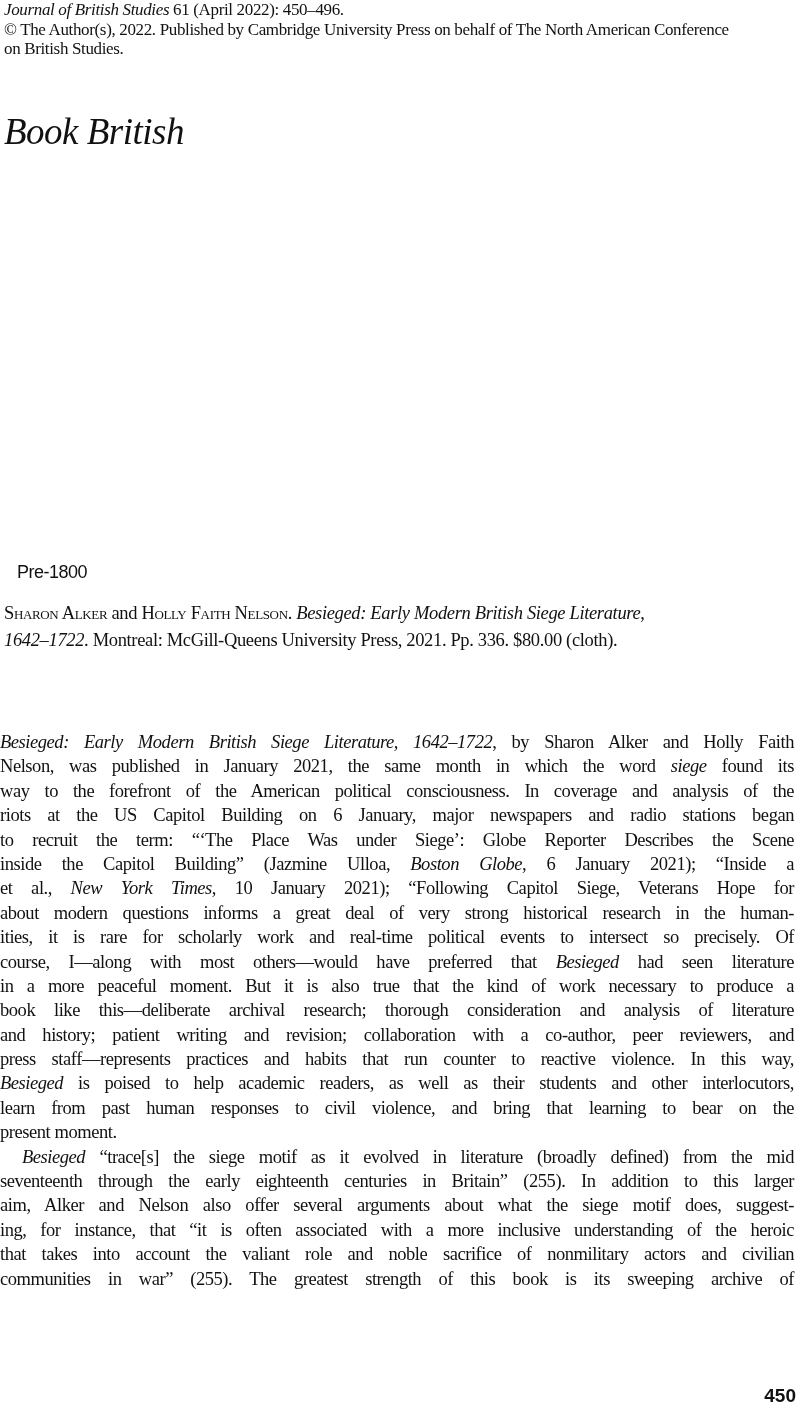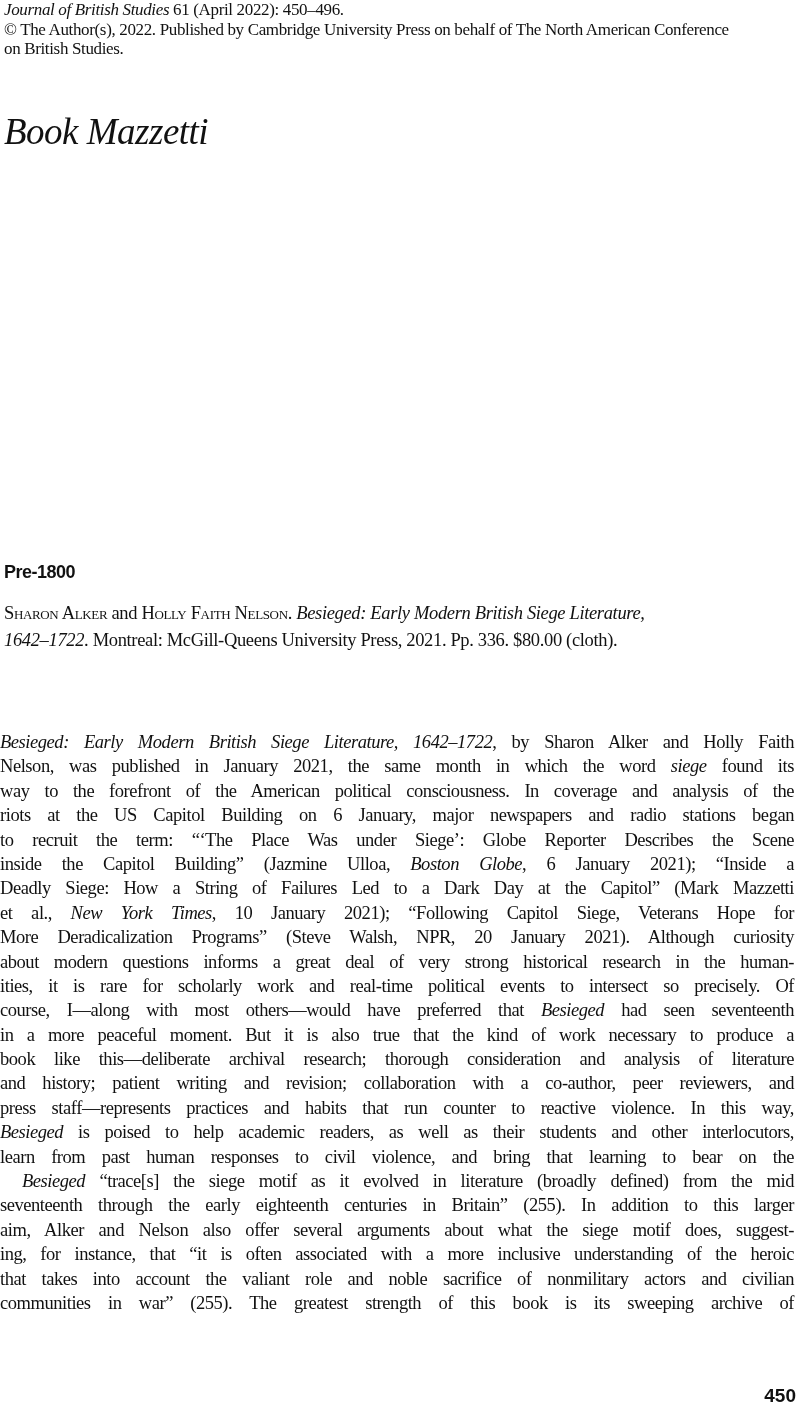--- a/index.html
+++ b/index.html
@@ -10,23 +10,23 @@
   }
   .header-block { position: absolute; left: 4px; top: 0px; width: 796px; font-size: 17px; line-height: 19.5px; }
   .header-line { white-space: nowrap; letter-spacing: -0.35px; }
   .journal-name { font-style: italic; }
   .section-title {
     position: absolute; left: 4px; top: 110px;
     font-size: 37px; font-style: italic; letter-spacing: -0.5px;
     font-family: "Liberation Serif", serif;
   }
   .category-heading {
-    position: absolute; left: 4px; top: 562px;
+    position: absolute; left: 17px; top: 562px;
     font-family: "Liberation Sans", "DejaVu Sans", sans-serif;
-    font-weight: bold; font-size: 18px; letter-spacing: -0.5px;
+    font-weight: normal; font-size: 18px; letter-spacing: -0.5px;
   }
   .citation {
     position: absolute; left: 4px; top: 600px; width: 796px;
     font-size: 18.5px; line-height: 26.5px;
   }
   .cit-line { white-space: nowrap; letter-spacing: -0.35px; }
   .sc { font-variant: small-caps; }
   .it { font-style: italic; }
   .body-text {
     position: absolute; left: 0; top: 730px; width: 794px;
@@ -46,48 +46,47 @@
 </style>
 </head>
 <body>
 
 <div class="header-block">
   <div class="header-line"><span class="journal-name">Journal of British Studies</span><span> 61 (April 2022): 450–496.</span></div>
   <div class="header-line">© The Author(s), 2022. Published by Cambridge University Press on behalf of The North American Conference</div>
   <div class="header-line">on British Studies.</div>
 </div>
 
-<div class="section-title">Book Mazzetti</div>
+<div class="section-title">Book British</div>
 
 <div class="category-heading">Pre-1800</div>
 
 <div class="citation">
   <div class="cit-line"><span class="sc">Sharon Alker</span><span> and </span><span class="sc">Holly Faith Nelson</span><span>. </span><span class="it">Besieged: Early Modern British Siege Literature,</span></div>
   <div class="cit-line"><span class="it">1642–1722</span><span>. Montreal: McGill-Queens University Press, 2021. Pp. 336. $80.00 (cloth).</span></div>
 </div>
 
 <div class="body-text" id="body-text">
     <span class="line"><span></span><span class="it">Besieged: Early Modern British Siege Literature, 1642–1722</span><span>, by Sharon Alker and Holly Faith</span></span>
     <span class="line"><span>Nelson, was published in January 2021, the same month in which the word </span><span class="it">siege</span><span> found its</span></span>
     <span class="line"><span>way to the forefront of the American political consciousness. In coverage and analysis of the</span><span class="it"></span><span></span></span>
     <span class="line"><span>riots at the US Capitol Building on 6 January, major newspapers and radio stations began</span><span class="it"></span><span></span></span>
     <span class="line"><span>to recruit the term: “‘The Place Was under Siege’: Globe Reporter Describes the Scene</span><span class="it"></span><span></span></span>
     <span class="line"><span>inside the Capitol Building” (Jazmine Ulloa, </span><span class="it">Boston Globe</span><span>, 6 January 2021); “Inside a</span></span>
-    <span class="line"><span>Deadly Siege: How a String of Failures Led to a Dark Day at the Capitol” (Mark Mazzetti</span><span class="it"></span><span></span></span>
     <span class="line"><span>et al., </span><span class="it">New York Times</span><span>, 10 January 2021); “Following Capitol Siege, Veterans Hope for</span></span>
-    <span class="line"><span>More Deradicalization Programs” (Steve Walsh, NPR, 20 January 2021). Although curiosity</span><span class="it"></span><span></span></span>
     <span class="line"><span>about modern questions informs a great deal of very strong historical research in the human-</span><span class="it"></span><span></span></span>
     <span class="line"><span>ities, it is rare for scholarly work and real-time political events to intersect so precisely. Of</span><span class="it"></span><span></span></span>
-    <span class="line"><span>course, I—along with most others—would have preferred that </span><span class="it">Besieged</span><span> had seen seventeenth</span></span>
+    <span class="line"><span>course, I—along with most others—would have preferred that </span><span class="it">Besieged</span><span> had seen literature</span></span>
     <span class="line"><span>in a more peaceful moment. But it is also true that the kind of work necessary to produce a</span><span class="it"></span><span></span></span>
     <span class="line"><span>book like this—deliberate archival research; thorough consideration and analysis of literature</span><span class="it"></span><span></span></span>
     <span class="line"><span>and history; patient writing and revision; collaboration with a co-author, peer reviewers, and</span><span class="it"></span><span></span></span>
     <span class="line"><span>press staff—represents practices and habits that run counter to reactive violence. In this way,</span><span class="it"></span><span></span></span>
     <span class="line"><span></span><span class="it">Besieged</span><span> is poised to help academic readers, as well as their students and other interlocutors,</span></span>
     <span class="line"><span>learn from past human responses to civil violence, and bring that learning to bear on the</span><span class="it"></span><span></span></span>
+    <span class="line last"><span>present moment.</span><span class="it"></span><span></span></span>
     <span class="line indent"><span></span><span class="it">Besieged</span><span> “trace[s] the siege motif as it evolved in literature (broadly defined) from the mid</span></span>
     <span class="line"><span>seventeenth through the early eighteenth centuries in Britain” (255). In addition to this larger</span><span class="it"></span><span></span></span>
     <span class="line"><span>aim, Alker and Nelson also offer several arguments about what the siege motif does, suggest-</span><span class="it"></span><span></span></span>
     <span class="line"><span>ing, for instance, that “it is often associated with a more inclusive understanding of the heroic</span><span class="it"></span><span></span></span>
     <span class="line"><span>that takes into account the valiant role and noble sacrifice of nonmilitary actors and civilian</span><span class="it"></span><span></span></span>
     <span class="line"><span>communities in war” (255). The greatest strength of this book is its sweeping archive of</span><span class="it"></span><span></span></span>
   </div>
 
 <div class="page-number">450</div>
 

